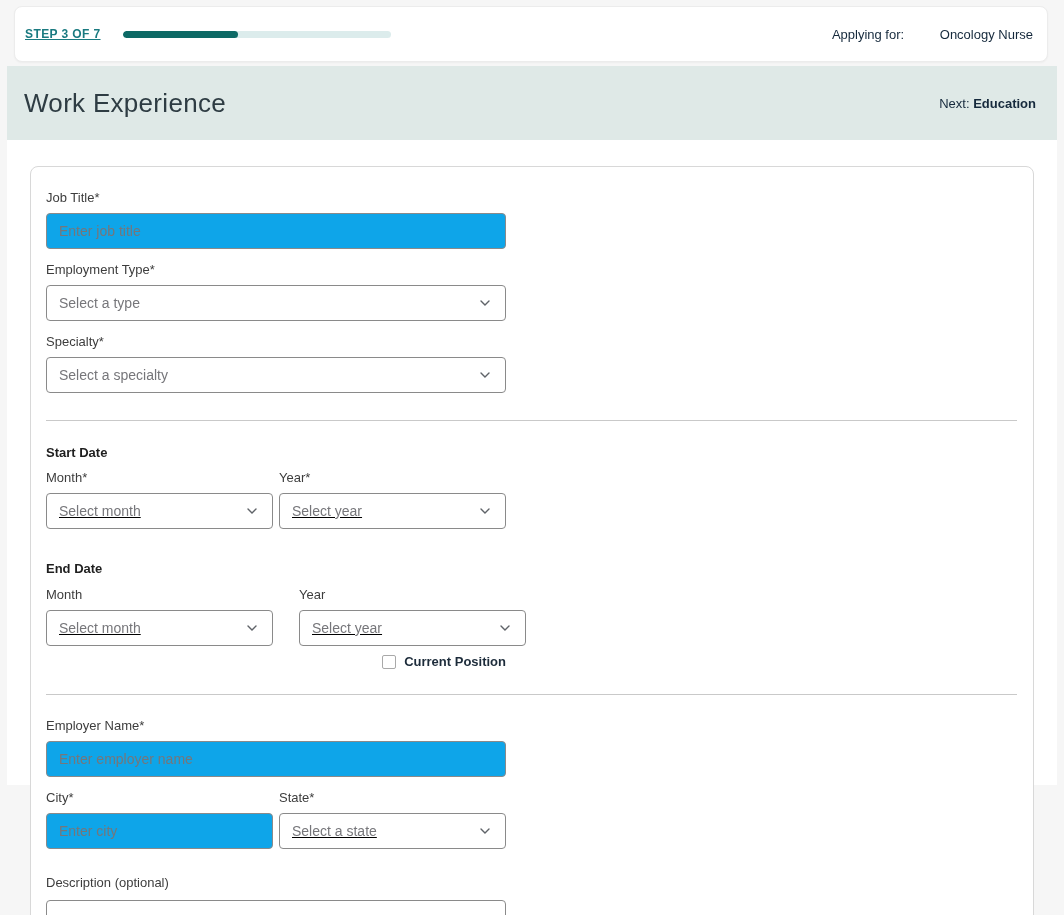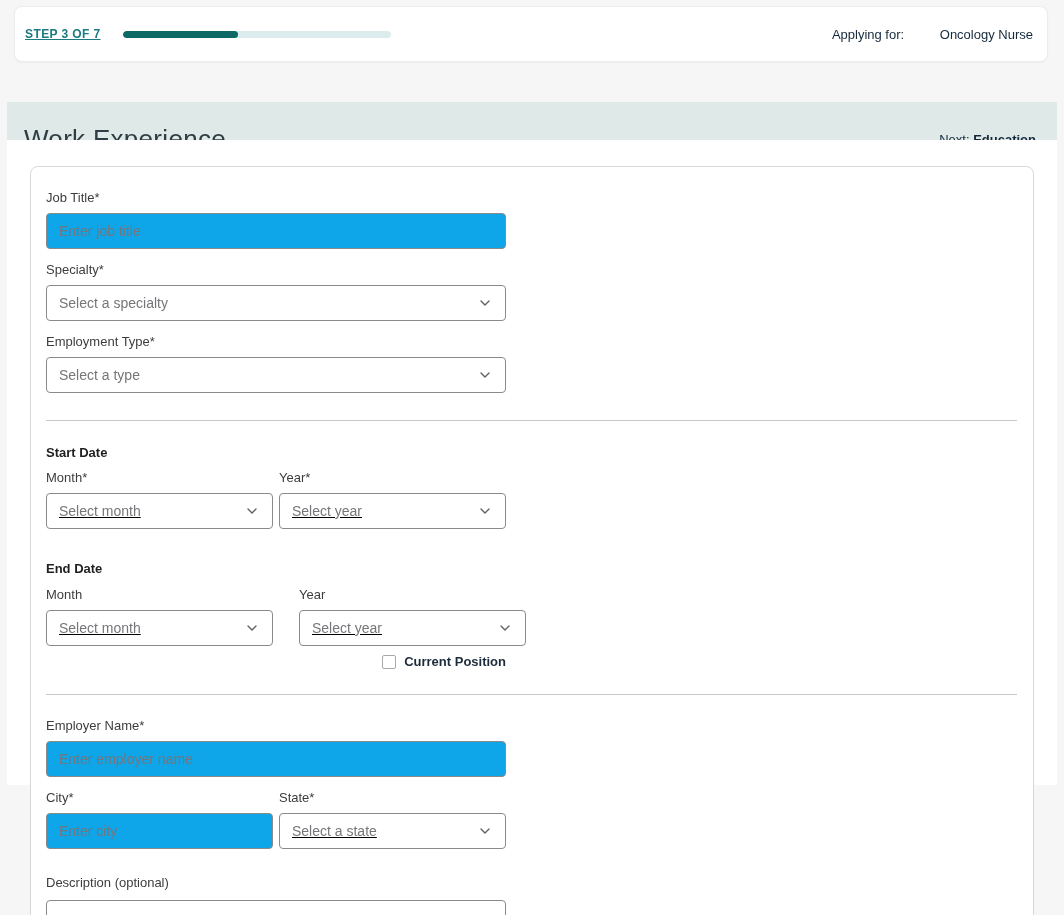--- a/index.html
+++ b/index.html
@@ -52,21 +52,20 @@
   }
   .applying .bold { font-weight: 400; margin-left: 32px; }
 
   
   .band {
     position: absolute; left: 7px; top: 66px;
     width: 1050px; height: 74px;
     background: #dfe9e7;
     display: flex; align-items: center;
     padding: 0 21px 0 17px;
-    margin-top: 36px;
   }
   .band-title {
     font-size: 26px;
     color: #2e3c43;
     font-weight: 500;
     letter-spacing: 0.3px;
   }
   .band-next {
     margin-left: auto;
     font-size: 13px;
@@ -210,33 +209,33 @@
 
 <div class="main">
   <div class="form-card">
 
     <div>
       <label class="field-label">Job Title*</label>
       <input class="text-input" type="text" placeholder="Enter job title" style="">
     </div>
 
     <div class="mt13">
+      <label class="field-label">Employment Type*</label>
+      <div class="select">
+        <span class="ph">Select a type</span>
+        <svg class="chevron" width="16" height="16" viewBox="0 0 16 16">
+          <path d="M4 6 L8 10 L12 6" fill="none" stroke="#5f6368" stroke-width="1.4" stroke-linecap="round"></path>
+        </svg>
+      </div>
+    </div>
+
+    <div class="mt13">
       <label class="field-label">Specialty*</label>
       <div class="select">
         <span class="ph">Select a specialty</span>
-        <svg class="chevron" width="16" height="16" viewBox="0 0 16 16">
-          <path d="M4 6 L8 10 L12 6" fill="none" stroke="#5f6368" stroke-width="1.4" stroke-linecap="round"></path>
-        </svg>
-      </div>
-    </div>
-
-    <div class="mt13">
-      <label class="field-label">Employment Type*</label>
-      <div class="select">
-        <span class="ph">Select a type</span>
         <svg class="chevron" width="16" height="16" viewBox="0 0 16 16">
           <path d="M4 6 L8 10 L12 6" fill="none" stroke="#5f6368" stroke-width="1.4" stroke-linecap="round"></path>
         </svg>
       </div>
     </div>
 
     <div class="divider mt27"></div>
 
     <div class="mt24">
       <div class="section-heading">Start Date</div>

